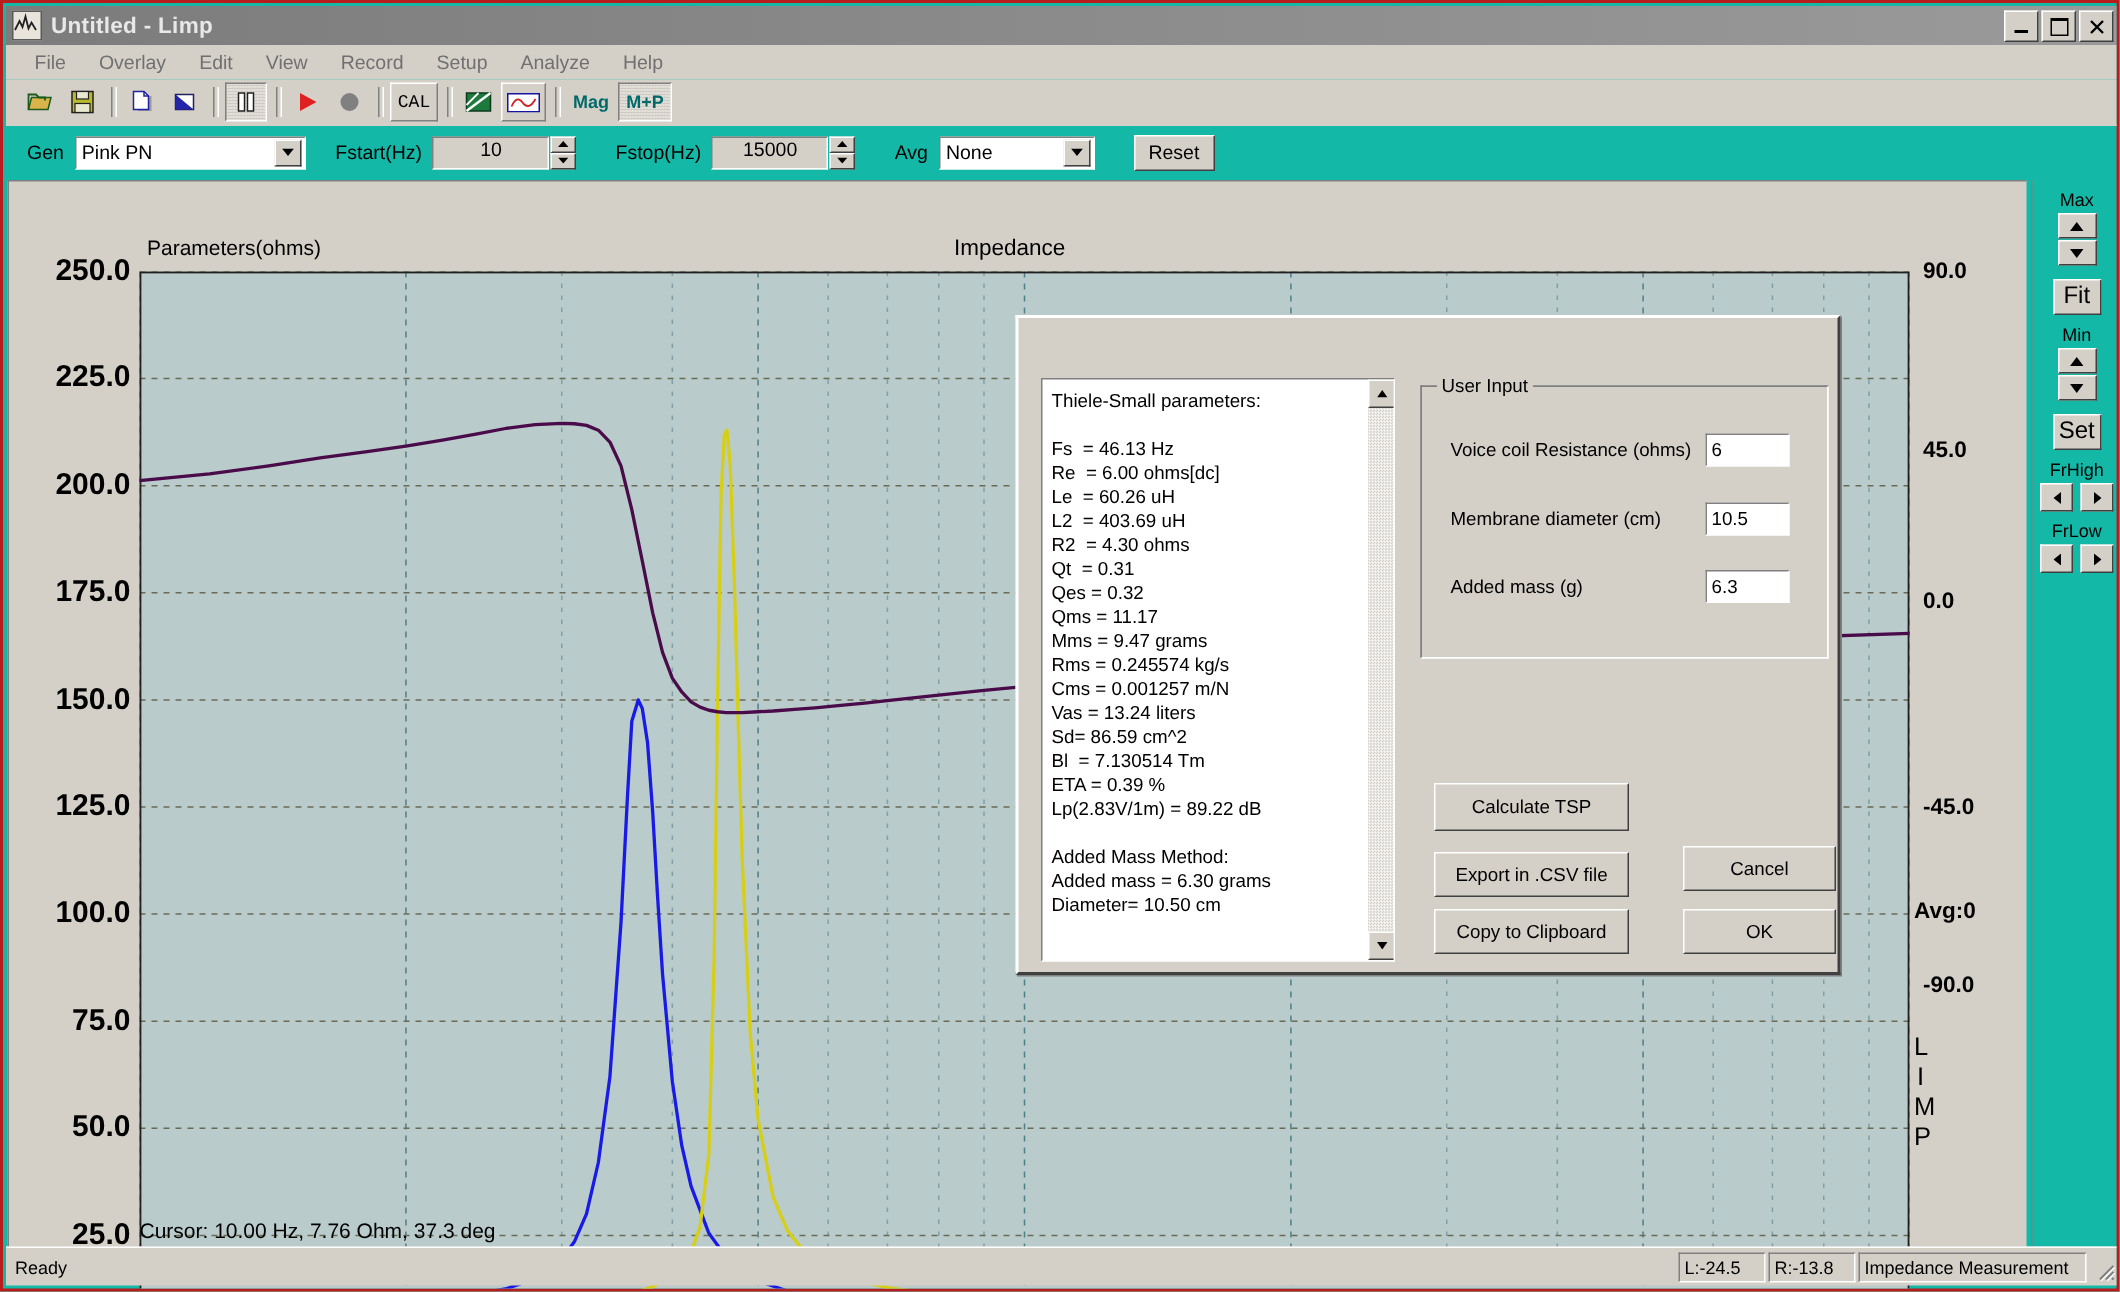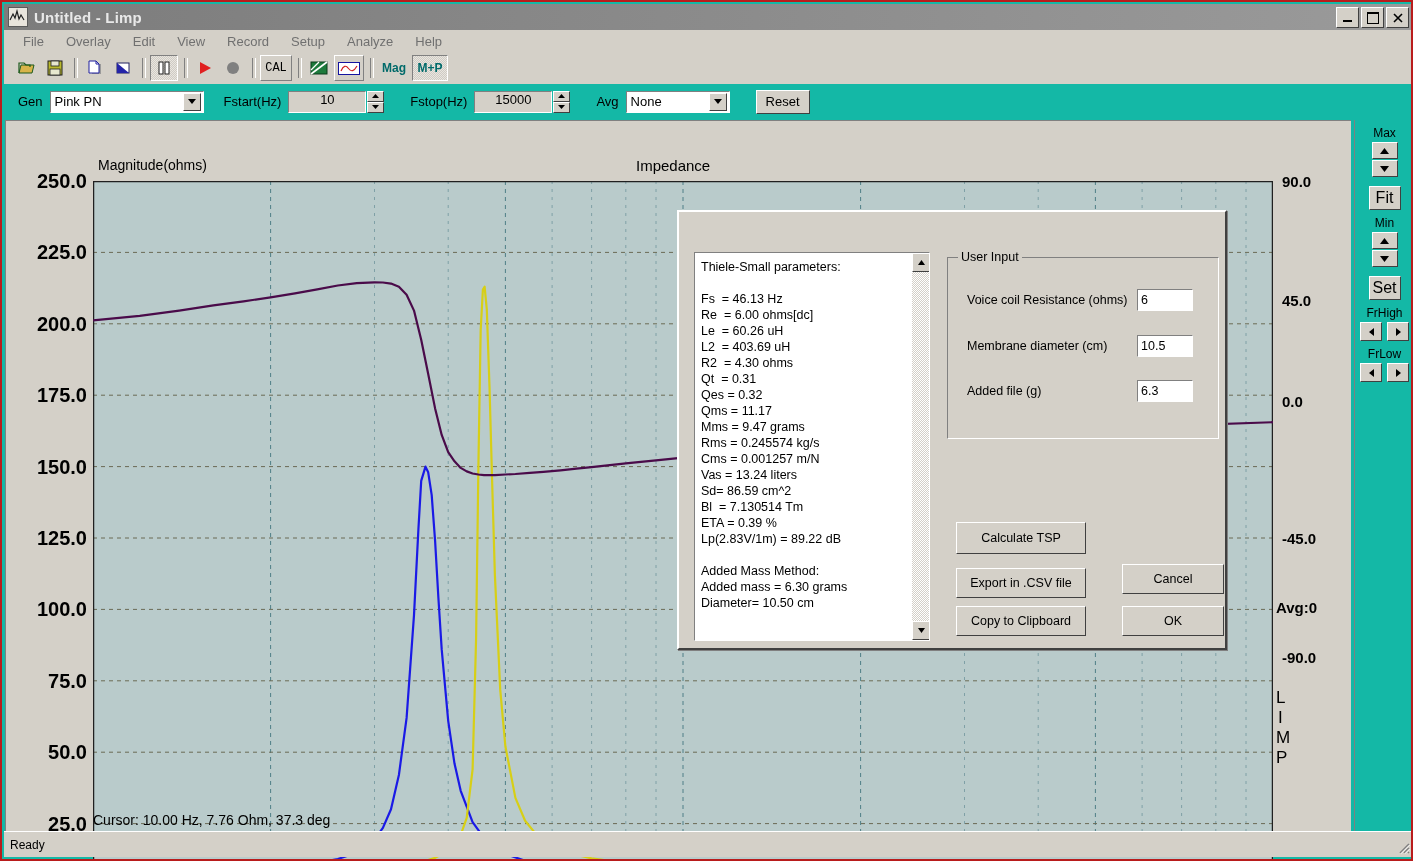--- a/index.html
+++ b/index.html
@@ -325,21 +325,21 @@
       </span>
     </div>
 
     <div class="pushbtn" style="width:52px;height:22px;margin-left:26px">
       <span>Reset</span>
     </div>
   </div>
 
   <div class="chartwrap">
 
-    <div class="axlabel" style="left:92px;top:36px;">Magnitude(ohms)</div>
+    <div class="axlabel" style="left:92px;top:36px;">Parameters(ohms)</div>
     <div class="axlabel" style="left:630px;top:36px;font-size:15px;">Impedance</div>
     <div class="axlabel" style="left:1161px;top:36px;font-size:15px;margin-top:23px;">Phase (°)</div>
     <div class="axlabel" style="left:1115px;top:694px;font-size:14px;">Frequency(Hz)</div>
 
     <div class="plot">
       <svg id="plotsvg" width="1180" height="714">
           <rect x="0" y="0" width="1180" height="714" fill="#b9cbcb"></rect>
           <line x1="0" y1="0" x2="0" y2="714" stroke="#4f7f87" stroke-width="1" stroke-dasharray="4,4"></line>
           <line x1="177.60769744174894" y1="0" x2="177.60769744174894" y2="714" stroke="#4f7f87" stroke-width="1" stroke-dasharray="4,4"></line>
           <line x1="281.5015402846008" y1="0" x2="281.5015402846008" y2="714" stroke="#7fa0a6" stroke-width="1" stroke-dasharray="3,5"></line>
@@ -469,20 +469,25 @@
         </div>
     </div>
   </div>
 
   <div class="cursorbar">
     <span>Cursor: 10.00 Hz, 7.76 Ohm, 37.3 deg</span>
   </div>
 
   <div class="statusbar">
     <span class="sb-ready">Ready</span>
+    <div class="sb-right">
+      <div class="sb-cell" style="width:50px">L:-24.5</div>
+      <div class="sb-cell" style="width:50px">R:-13.8</div>
+      <div class="sb-cell" style="width:144px">Impedance Measurement</div>
+    </div>
     <svg class="grip" viewBox="0 0 16 16">
       <path d="M15 6 L6 15 M15 10 L10 15 M15 14 L14 15" stroke="#808080" stroke-width="1.6"></path>
       <path d="M15.8 6.8 L6.8 15.8 M15.8 10.8 L10.8 15.8" stroke="#fff" stroke-width="1"></path>
     </svg>
   </div>
 
   <div class="dialog">
 
     <div class="tsp-box">
       <div class="tsp-text">Thiele-Small parameters:
@@ -534,21 +539,21 @@
     </div>
 
     <div class="inp-row" style="left:288px;top:123px;width:240px">
       <span class="inp-lbl">Membrane diameter (cm)</span>
       <div class="inp">
         <span>10.5</span>
       </div>
     </div>
 
     <div class="inp-row" style="left:288px;top:168px;width:240px">
-      <span class="inp-lbl">Added file (g)</span>
+      <span class="inp-lbl">Added mass (g)</span>
       <div class="inp">
         <span>6.3</span>
       </div>
     </div>
 
     <div class="dbtn" style="left:277px;top:310px;width:128px;height:30px">
       <span>Calculate TSP</span>
     </div>
     <div class="dbtn" style="left:277px;top:356px;width:128px;height:28px">
       <span>Export in .CSV file</span>

